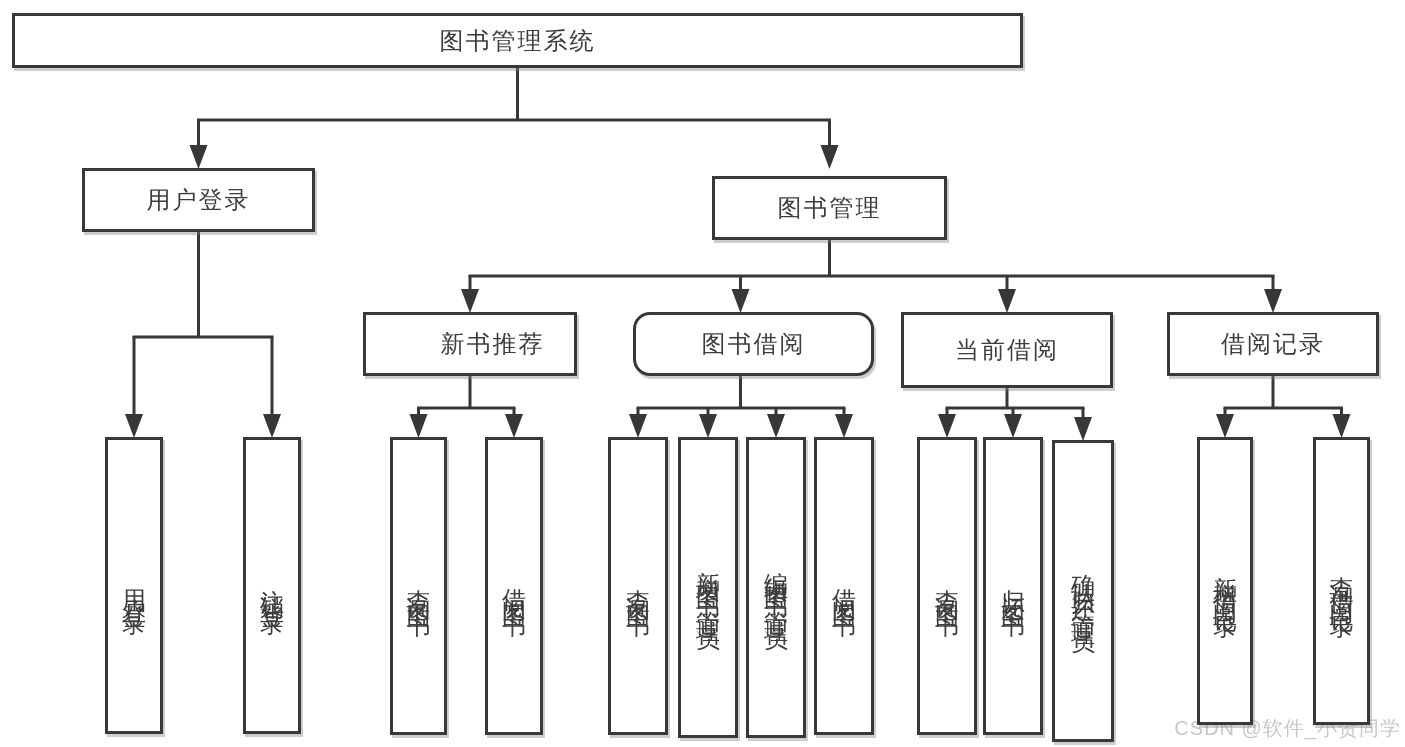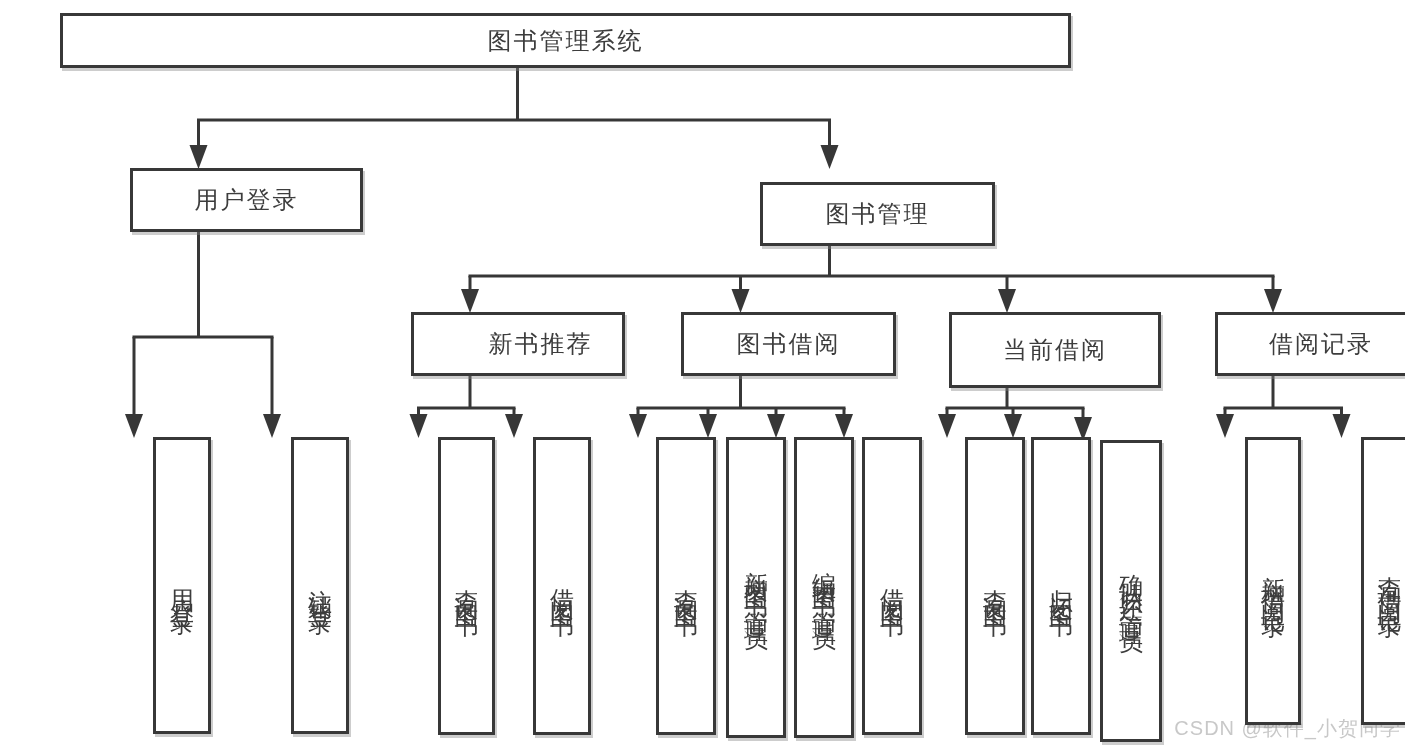--- a/index.html
+++ b/index.html
@@ -19,21 +19,20 @@
     position:absolute;
     box-sizing:border-box;
     border:3px solid var(--border,#383838);
     background:var(--boxfill,#ffffff);
     display:flex;
     align-items:center;
     justify-content:center;
     text-align:center;
     box-shadow:2px 3px 0 rgba(130,130,130,0.40);
     line-height:1;
-    margin-left:48px;
   }
   .node.horizontal{
     font-size:24px;
     letter-spacing:2px;
     white-space:nowrap;
   }
   .node.vertical{
     font-size:24px;
     writing-mode:vertical-rl;
     text-orientation:mixed;
@@ -105,23 +104,23 @@
       <line x1="1223.5" y1="408" x2="1343" y2="408" stroke="#373737" stroke-width="3"></line>
       <line x1="1225" y1="408" x2="1225" y2="415" stroke="#373737" stroke-width="3"></line>
       <polygon points="1225,438 1216,414 1234,414" fill="#373737"></polygon>
       <line x1="1341.5" y1="408" x2="1341.5" y2="415" stroke="#373737" stroke-width="3"></line>
       <polygon points="1341.5,438 1332.5,414 1350.5,414" fill="#373737"></polygon>
     </svg>
 
   <div class="watermark">CSDN @软件_小贺同学</div>
 <div class="node horizontal" style="left: 12px; top: 13px; width: 1011px; height: 55px;">图书管理系统</div>
     <div class="node horizontal" style="left: 82px; top: 168px; width: 233px; height: 64px;">用户登录</div>
-    <div class="node horizontal" style="left: 712px; top: 182px; width: 235px; height: 64px;">图书管理</div>
+    <div class="node horizontal" style="left: 712px; top: 176px; width: 235px; height: 64px;">图书管理</div>
     <div class="node horizontal" style="left: 363px; top: 312px; width: 214px; height: 64px; padding-left: 45px;">新书推荐</div>
-    <div class="node horizontal" style="left: 633px; top: 312px; width: 215px; height: 64px;">图书借阅</div>
+    <div class="node horizontal" style="left: 633px; top: 312px; width: 241px; height: 64px; border-radius: 17px;">图书借阅</div>
     <div class="node horizontal" style="left: 901px; top: 312px; width: 212px; height: 76px;">当前借阅</div>
     <div class="node horizontal" style="left: 1167px; top: 312px; width: 212px; height: 64px;">借阅记录</div>
     <div class="node vertical" style="left: 105px; top: 437px; width: 58px; height: 297px;">用户登录</div>
     <div class="node vertical" style="left: 243px; top: 437px; width: 58px; height: 297px;">注销登录</div>
     <div class="node vertical" style="left: 390px; top: 437px; width: 57px; height: 298px;">查询图书</div>
     <div class="node vertical" style="left: 485px; top: 437px; width: 58px; height: 298px;">借阅图书</div>
     <div class="node vertical" style="left: 608px; top: 437px; width: 60px; height: 298px;">查询图书</div>
     <div class="node vertical" style="left: 678px; top: 437px; width: 60px; height: 301px;">新增图书（管理员）</div>
     <div class="node vertical" style="left: 746px; top: 437px; width: 60px; height: 301px;">编辑图书（管理员）</div>
     <div class="node vertical" style="left: 814px; top: 437px; width: 60px; height: 298px;">借阅图书</div>

